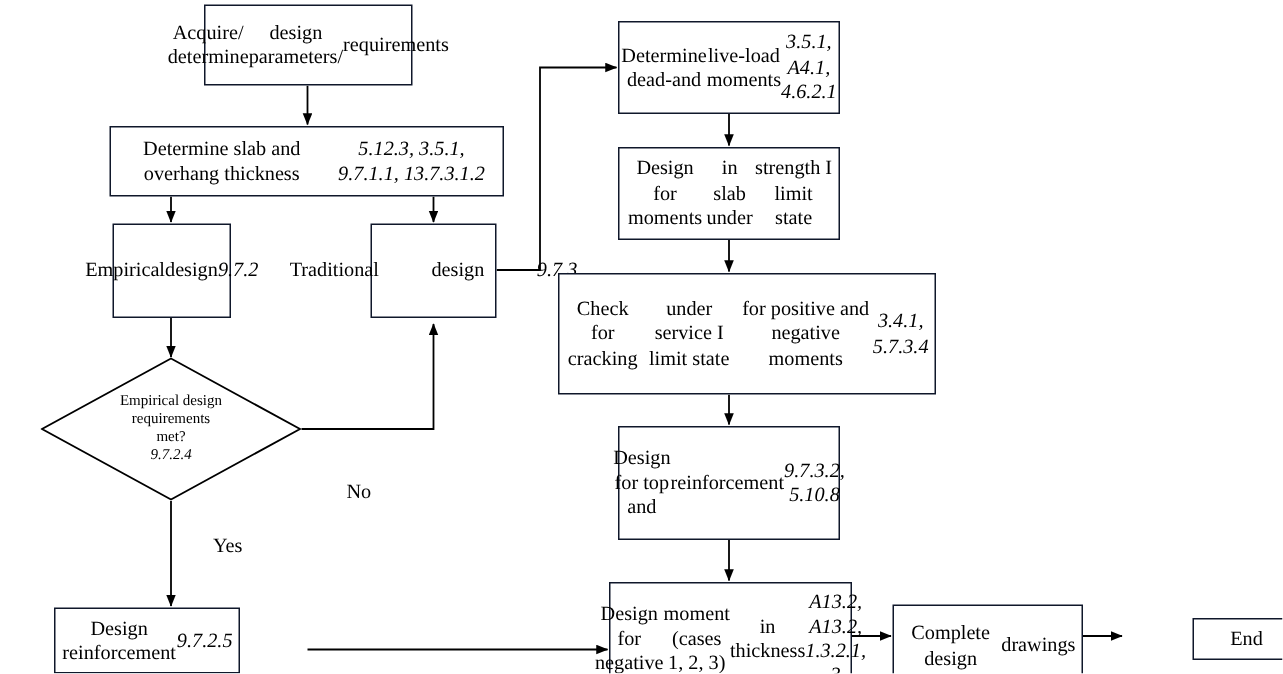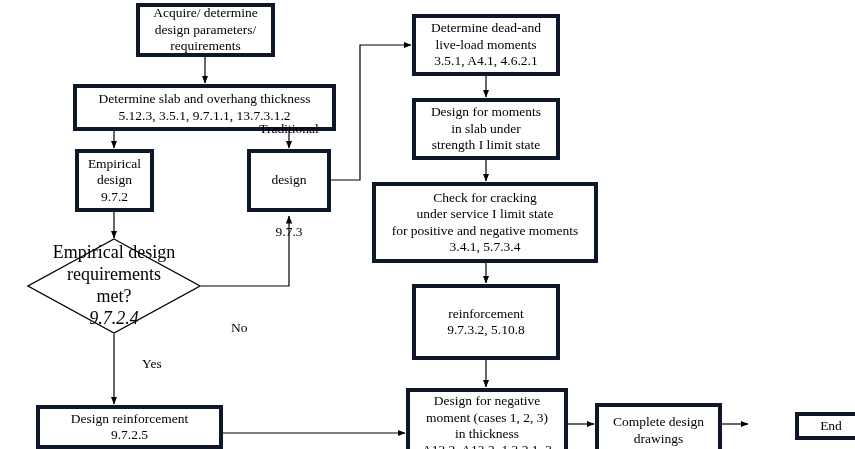--- a/index.html
+++ b/index.html
@@ -11,33 +11,34 @@
     position: relative;
     width: 855px;
     height: 449px;
     background: #ffffff;
     font-family: "Liberation Serif", serif;
     overflow: hidden;
   }
   .node {
     position: absolute;
     box-sizing: border-box;
-    border: 4px solid #0f172a;
+    border: 1px solid #0f172a;
     background: #ffffff;
     display: flex;
-    flex-direction: column;
+    flex-direction: row;
     align-items: center;
     justify-content: center;
     text-align: center;
     font-size: 13.5px;
     line-height: 1.22;
     color: #000000;
     padding: 2px 4px;
   }
   .node .ref {
+    font-style: italic;
   }
   .diamond-wrap {
     position: absolute;
   }
   .diamond-shape {
     position: absolute;
     left: 0;
     top: 0;
     width: 100%;
     height: 100%;
@@ -46,21 +47,21 @@
     position: absolute;
     left: 0;
     top: 0;
     width: 100%;
     height: 100%;
     display: flex;
     flex-direction: column;
     align-items: center;
     justify-content: center;
     text-align: center;
-    font-size: 18px;
+    font-size: 10px;
     line-height: 1.22;
     color: #000000;
   }
   .diamond-text .ref {
     font-style: italic;
   }
   .edge-label {
     position: absolute;
     font-size: 13.5px;
     color: #000000;
@@ -146,45 +147,46 @@
       <polygon points="87,1 173,48 87,95 1,48" fill="#ffffff" stroke="#000000" stroke-width="1.2"></polygon>
     </svg>
     <div class="diamond-text">
       <span>Empirical design</span>
       <span>requirements</span>
       <span>met?</span>
       <span class="ref">9.7.2.4</span>
     </div>
   </div>
 
-  <div class="node" style="left:36px; top:405px; width:187px; height:44px;">
+  <div class="node" style="left:36px; top:405px; width:124px; height:44px;">
     <span>Design reinforcement</span>
     <span class="ref">9.7.2.5</span>
   </div>
 
   <div class="node" style="left:412px; top:14px; width:148px; height:62px;">
     <span>Determine dead-and</span>
     <span>live-load moments</span>
     <span class="ref">3.5.1, A4.1, 4.6.2.1</span>
   </div>
 
   <div class="node" style="left:412px; top:98px; width:148px; height:62px;">
     <span>Design for moments</span>
     <span>in slab under</span>
     <span>strength I limit state</span>
   </div>
 
-  <div class="node" style="left:372px; top:182px; width:226px; height:81px;">
+  <div class="node" style="left:372px; top:182px; width:252px; height:81px;">
     <span>Check for cracking</span>
     <span>under service I limit state</span>
     <span>for positive and negative moments</span>
     <span class="ref">3.4.1, 5.7.3.4</span>
   </div>
 
   <div class="node" style="left:412px; top:284px; width:148px; height:76px;">
+    <span>Design for top and</span>
     <span>reinforcement</span>
     <span class="ref">9.7.3.2, 5.10.8</span>
   </div>
 
   <div class="node" style="left:406px; top:388px; width:162px; height:76px;">
     <span>Design for negative</span>
     <span>moment (cases 1, 2, 3)</span>
     <span>in thickness</span>
     <span class="ref">A13.2, A13.2, 1.3.2.1, 3</span>
   </div>

